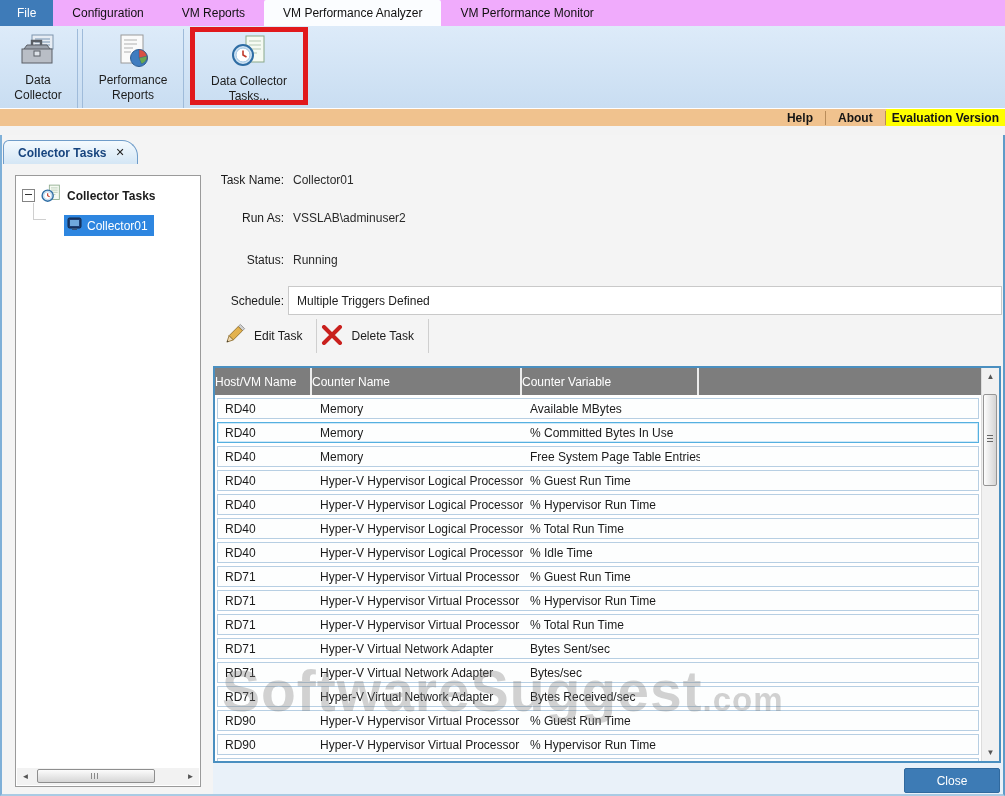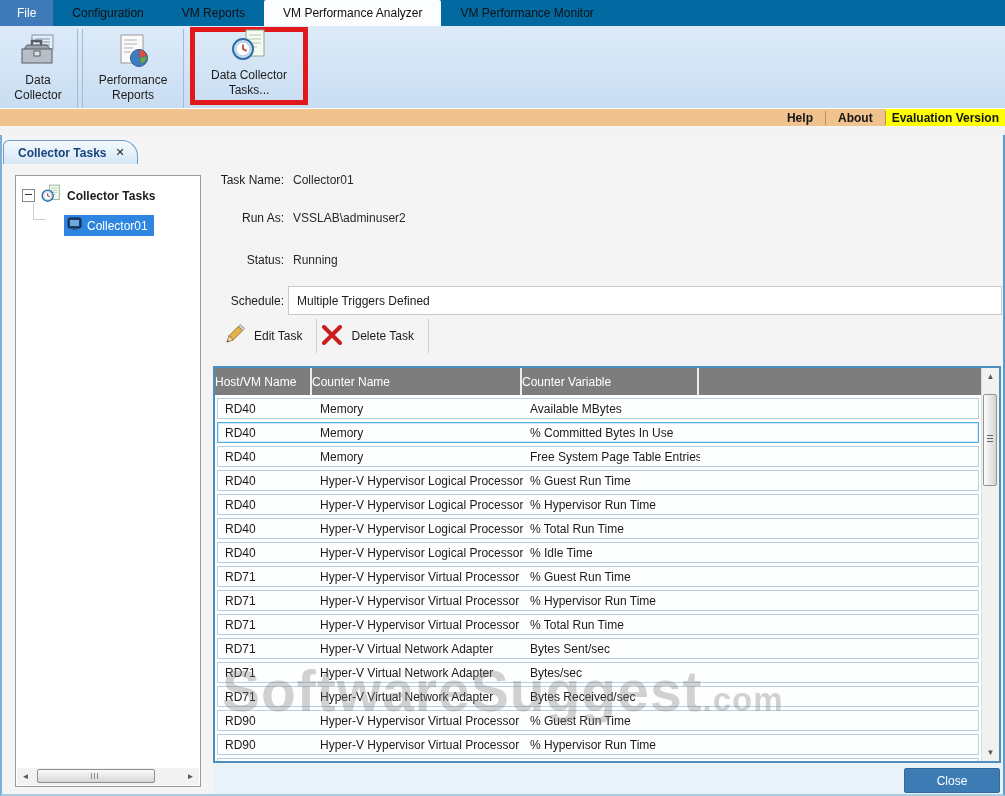--- a/index.html
+++ b/index.html
@@ -1,32 +1,32 @@
 <!DOCTYPE html>
 <html><head>
 <meta charset="utf-8">
 <style>
   html,body{margin:0;padding:0}
   body{width:1005px;height:796px;font-family:"Liberation Sans","DejaVu Sans",sans-serif;font-size:12px;color:#1b1b1b;background:#f3f3f3;overflow:hidden}
   #app{position:relative;width:1005px;height:796px;background:#f3f3f3}
 
   
-  .tabstrip{position:absolute;left:0;top:0;width:100%;height:26px;background:#0369a1;display:flex;align-items:stretch}
+  .tabstrip{position:absolute;left:0;top:0;width:100%;height:26px;background:#f0abfc;display:flex;align-items:stretch}
   .tab{display:flex;align-items:center;padding:4px 19px;color:#101010;white-space:nowrap}
   .tab.file{background:#3e7bb8;color:#fff;padding:0 17px}
   .tab.active{background:#fbfdff;border-radius:2px 2px 0 0}
 
   
   .ribbon{position:absolute;left:0;top:26px;width:100%;height:90px;box-sizing:border-box;background:linear-gradient(#ddebf9,#c7dcf1);border-bottom:1px solid #8fb3d6;display:flex;align-items:flex-start;padding-left:1px}
   .rbtn{display:flex;flex-direction:column;align-items:center;justify-content:flex-start;padding:5px 4px 2px;text-align:center;line-height:1.25;color:#1d1d1d}
   .rbtn .icon{height:40px;display:flex;align-items:center;justify-content:center;margin-bottom:2px}
   .rbtn .lbl{white-space:pre-line}
   .w1{width:66px}.w2{width:112px}.w3{width:88px}.w4{width:100px}
   .rsep{width:1px;background:#9fbbda;height:84px;align-self:center;margin:0 2px}
-  .red-box{border:5px solid #e1191c;box-sizing:border-box;height:78px;margin:1px 2px 0 4px;display:flex;align-items:flex-end}
+  .red-box{border:5px solid #e1191c;box-sizing:border-box;height:78px;margin:1px 2px 0 4px;display:flex;align-items:center}
 
   
   .infobar{position:absolute;left:0;top:108px;width:100%;height:18px;background:#f0c28e;border-top:1px solid #fff;box-sizing:border-box;display:flex;justify-content:flex-end;align-items:center}
   .infobar .item{padding:0 12px;font-weight:600;color:#151515}
   .infobar .isep{width:1px;height:14px;background:#b98c5a}
   .eval{background:#ffff00;padding:0 6px;height:17px;display:flex;align-items:center;font-weight:700;color:#151515}
 
   
   .content-frame{position:absolute;left:0;top:135px;width:1005px;height:661px;box-sizing:border-box;border-left:2px solid #7fb0d8;border-right:2px solid #5e9bc8;border-bottom:2px solid #a9cbe4;background:#f4f4f4}
 

